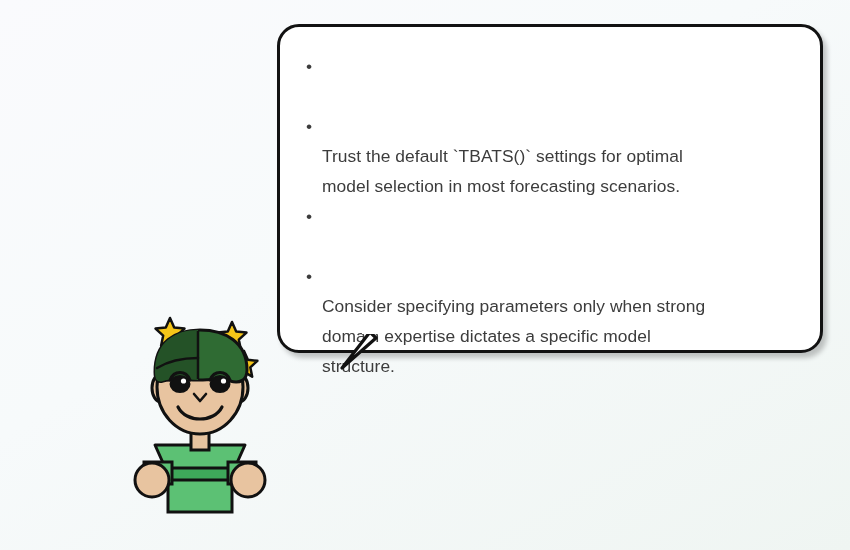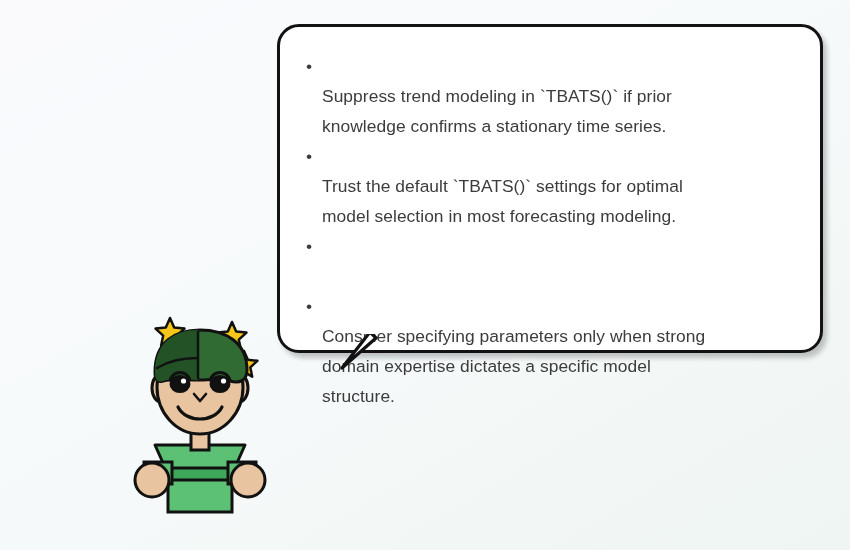--- a/index.html
+++ b/index.html
@@ -150,26 +150,25 @@
       <path d="M 64 84 L 70 91 L 76 84" fill="none" stroke="#111111" stroke-width="2.6" stroke-linecap="round" stroke-linejoin="round"></path>
 
       <path d="M 48 97 C 56 113, 84 113, 92 97" fill="none" stroke="#111111" stroke-width="3.2" stroke-linecap="round"></path>
 
     </svg>
   </div>
 
   <div id="speech-bubble">
     <ul id="bubble-list">
       <li class="bubble-item">
-        <span class="bullet">•</span><span>Suppress trend modeling in `TBATS()` if prior
-knowledge confirms a stationary time series.</span>
+        <span class="bullet">•</span>
       </li>
       <li class="bubble-item">
         <span class="bullet">•</span><span>Trust the default `TBATS()` settings for optimal
-model selection in most forecasting modeling.</span>
+model selection in most forecasting scenarios.</span>
       </li>
       <li class="bubble-item">
         <span class="bullet">•</span>
       </li>
       <li class="bubble-item">
         <span class="bullet">•</span><span>Consider specifying parameters only when strong
 domain expertise dictates a specific model
 structure.</span>
       </li>
     </ul>

